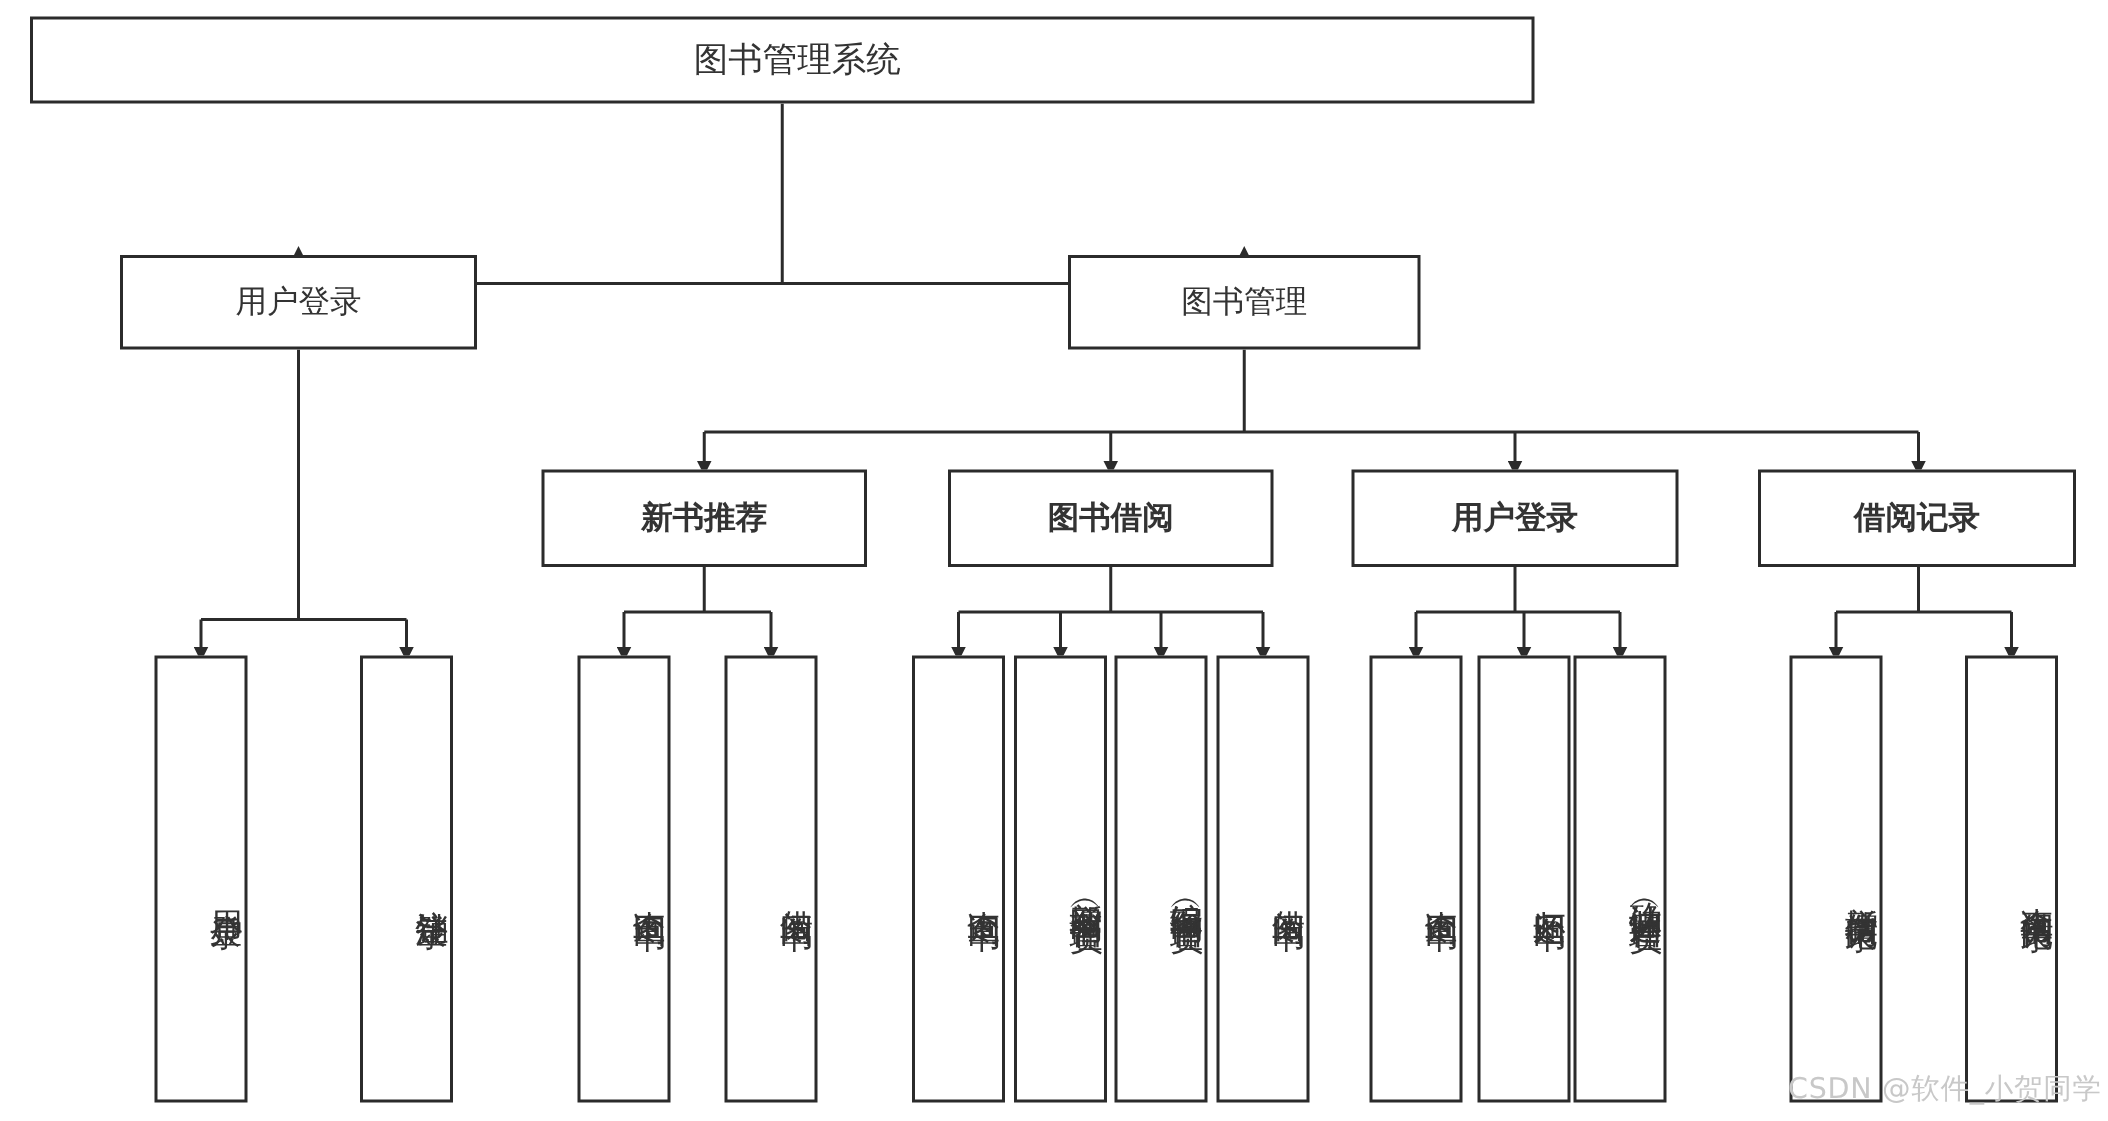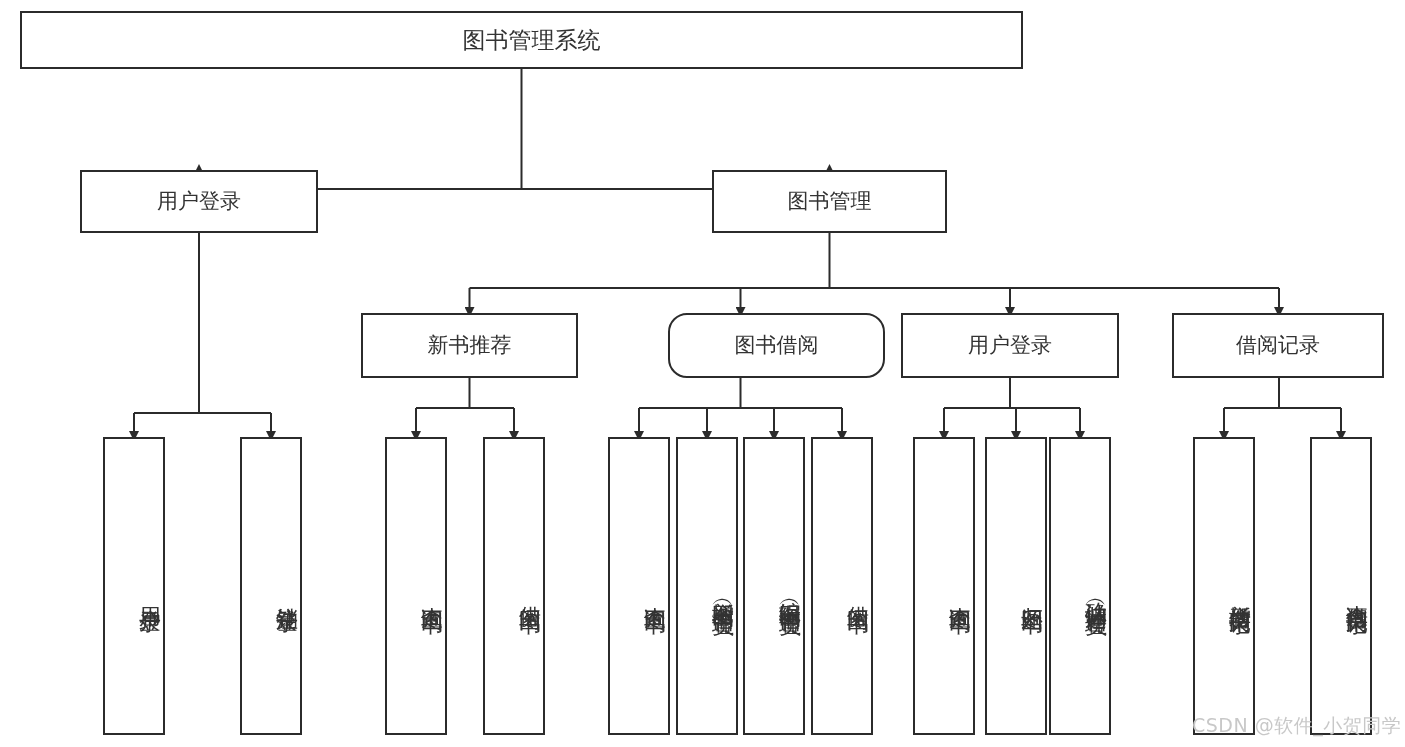--- a/index.html
+++ b/index.html
@@ -38,20 +38,21 @@
     line-height: 1.15;
   }
   .node.level0 {
     font-size: 23px;
   }
   .node.level1 {
     font-size: 21px;
   }
   .node.level2 {
     font-size: 21px;
+    font-weight: bold;
   }
   .node.leaf {
     font-size: 22px;
     writing-mode: vertical-rl;
     text-orientation: upright;
     align-items: flex-start;
     justify-content: center;
     padding-top: 14px;
     letter-spacing: 2px;
   }
@@ -111,21 +112,21 @@
       <line x1="1279" y1="378" x2="1279" y2="408" stroke="#2b2b2b" stroke-width="2"></line>
       <line x1="1224" y1="408" x2="1341" y2="408" stroke="#2b2b2b" stroke-width="2"></line>
       <line x1="1224" y1="408" x2="1224" y2="436" stroke="#2b2b2b" stroke-width="2" marker-end="url(#arrow)"></line>
       <line x1="1341" y1="408" x2="1341" y2="436" stroke="#2b2b2b" stroke-width="2" marker-end="url(#arrow)"></line>
     </svg>
   <div id="nodes">
       <div class="node level0" style="left: 20px; top: 11px; width: 1003px; height: 58px; padding-left: 20px;">图书管理系统</div>
       <div class="node level1" style="left: 80px; top: 170px; width: 238px; height: 63px;">用户登录</div>
       <div class="node level1" style="left: 712px; top: 170px; width: 235px; height: 63px;">图书管理</div>
       <div class="node level2" style="left: 361px; top: 313px; width: 217px; height: 65px;">新书推荐</div>
-      <div class="node level2" style="left: 668px; top: 313px; width: 217px; height: 65px; border-radius: 19px;">图书借阅</div>
+      <div class="node level2" style="left: 632px; top: 313px; width: 217px; height: 65px;">图书借阅</div>
       <div class="node level2" style="left: 901px; top: 313px; width: 218px; height: 65px;">用户登录</div>
       <div class="node level2" style="left: 1172px; top: 313px; width: 212px; height: 65px;">借阅记录</div>
       <div class="node leaf" style="left: 103px; top: 437px; width: 62px; height: 298px;">
         <span class="leaf-text">用户登录</span>
       </div>
       <div class="node leaf" style="left: 240px; top: 437px; width: 62px; height: 298px;">
         <span class="leaf-text">注销登录</span>
       </div>
       <div class="node leaf" style="left: 385px; top: 437px; width: 62px; height: 298px;">
         <span class="leaf-text">查询图书</span>

